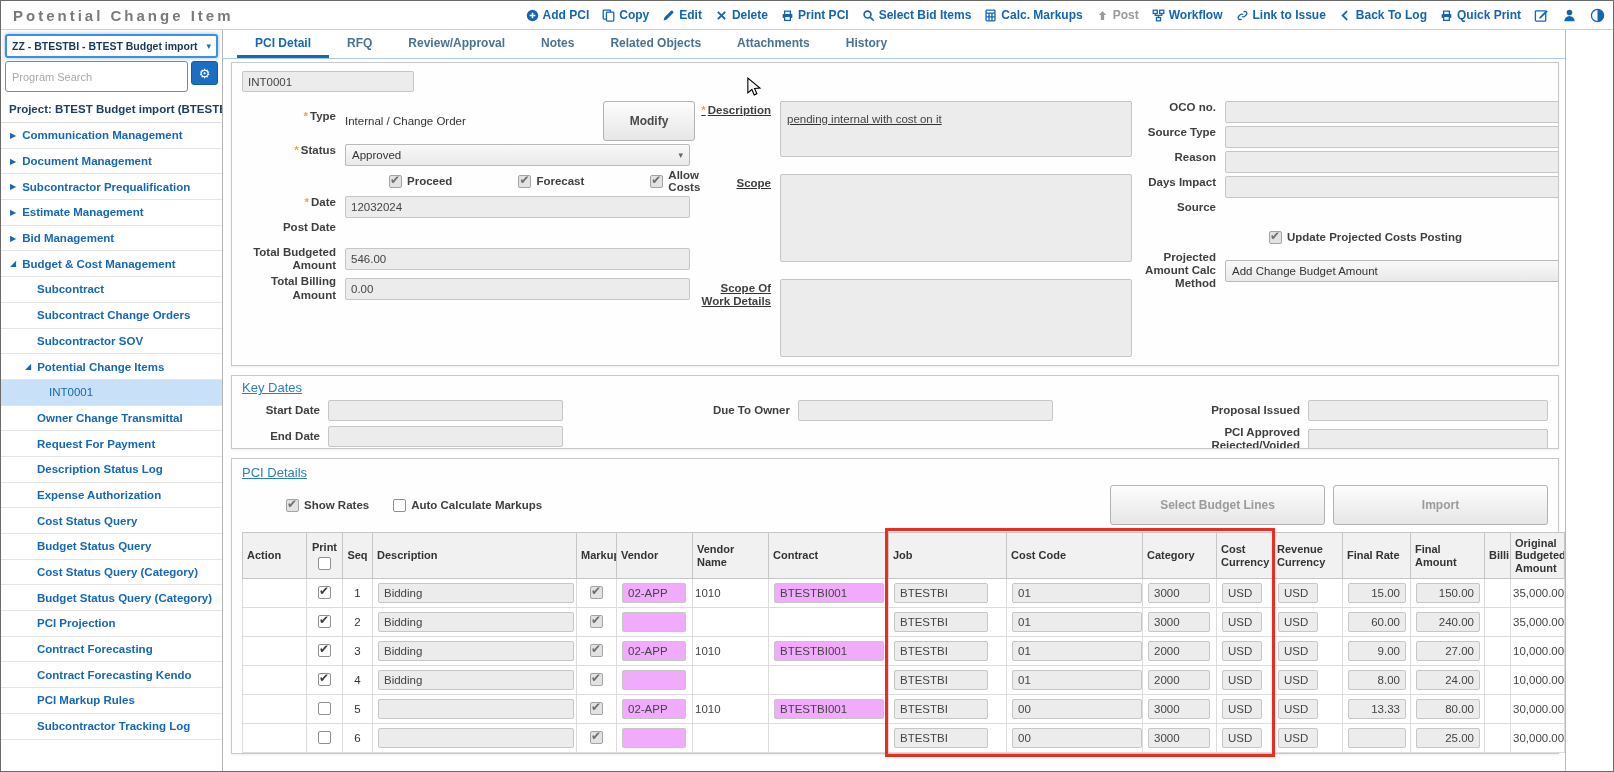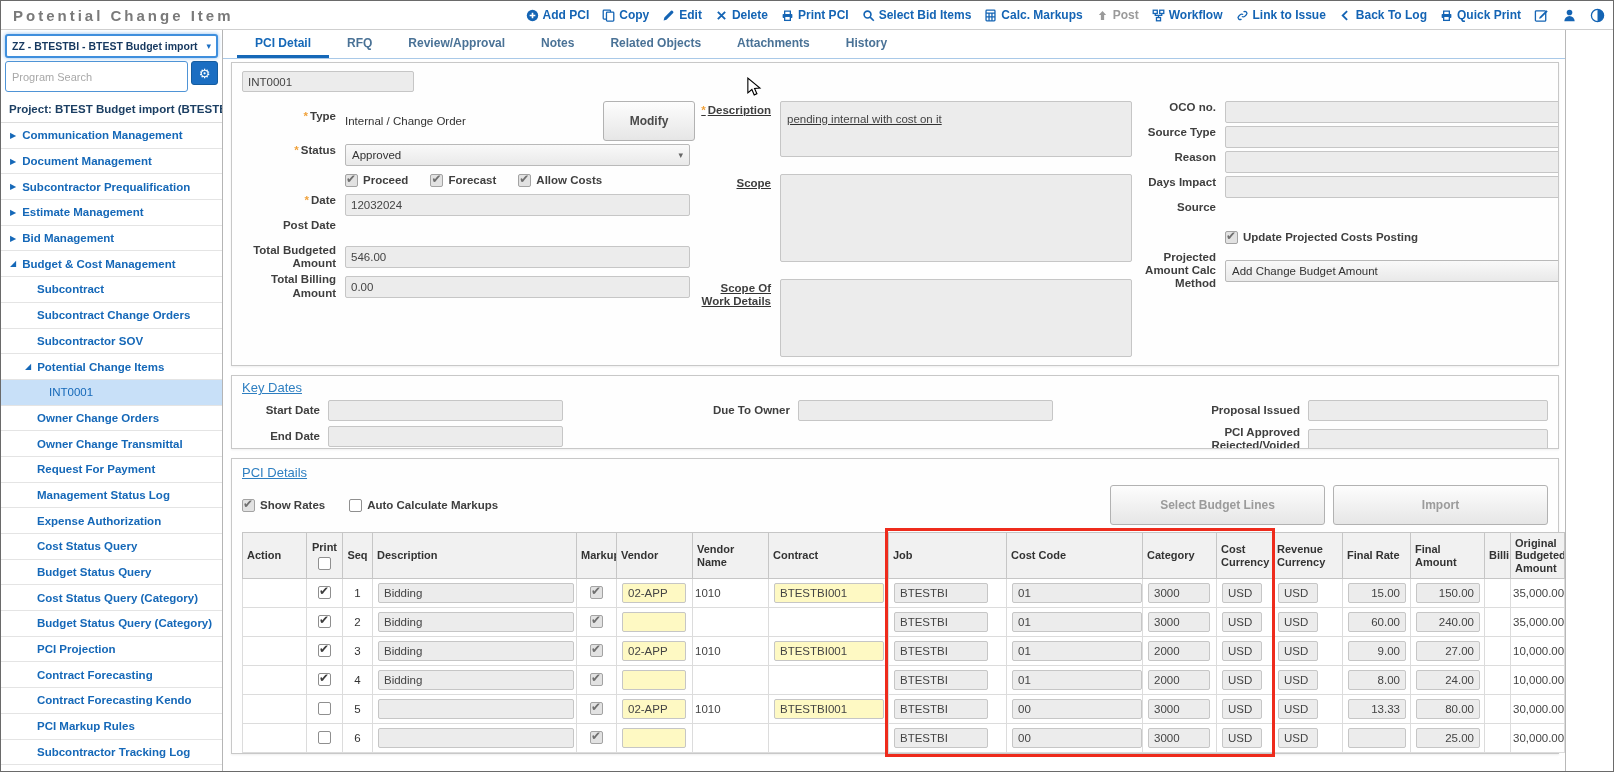--- a/index.html
+++ b/index.html
@@ -53,21 +53,21 @@
   .panels { flex:1; overflow:hidden; padding-top:3px; }
   .panel { border:1px solid #c8c8c8; background:#fefefe; margin:0 6px 9px 8px; padding:8px 10px; position:relative; box-shadow:0 1px 2px rgba(0,0,0,.07); }
   .section-title { color:#2e7fc1; font-size:13px; margin:-2px 0 5px 0;text-decoration:underline; }
 
   
   .lab { font-weight:bold; color:#3f3f3f; font-size:11.5px; text-align:right; line-height:1.15; padding-right:2px; }
   .req { color:#f0a23c; margin-right:2px; }
   .ro { background:#ececec; border:1px solid #c6c6c6; border-radius:2px; height:21px; display:flex; align-items:center;
     padding:0 5px; font-size:11.5px; color:#444; overflow:hidden; white-space:nowrap; }
   .ro.num { justify-content:flex-end; }
-  .ylw { background:#fef9c3; }
+  .ylw { background:#f0abfc; }
   .ta { background:#ececec; border:1px solid #c6c6c6; border-radius:2px; padding:11px 6px; font-size:11.5px; color:#444; overflow:hidden; }
   .sel { height:22px; background:linear-gradient(#f9f9f9,#e9e9e9); border:1px solid #b9b9b9; border-radius:2px;
     display:flex; align-items:center; padding:0 6px; font-size:11.5px; color:#333; cursor:pointer; }
   .sel .caret { margin-left:auto; color:#666; font-size:9px; }
   .btn { background:linear-gradient(#fdfdfd,#e6e6e6); border:1px solid #b2b2b2; border-radius:3px; height:40px;
     display:inline-flex; align-items:center; justify-content:center; font-weight:bold; color:#4a4a4a; font-size:12px; cursor:pointer; }
   .btn.disabled { color:#9b9b9b; cursor:default; }
   .plain { font-size:11.5px; color:#333; }
   .cb { width:13px; height:13px; border:1px solid #8f8f8f; border-radius:2px; background:#fff; display:inline-block; position:relative; flex:0 0 13px; }
   .cb.checked::after { content:"\2714"; position:absolute; left:0px; top:-2.5px; font-size:12px; color:#3c3c3c; }
@@ -79,21 +79,21 @@
   .detail-panel { height:304px; overflow:hidden; }
   .pci-code { width:172px; margin-bottom:9px; }
   .detail-cols { display:flex; justify-content:space-between; }
   .dgrid { display:grid; align-items:center; row-gap:3px; column-gap:7px; align-content:start; }
   .colA { grid-template-columns:96px 350px; }
   .colB { grid-template-columns:78px 352px; align-items:start; row-gap:17px;text-decoration:underline; }
   .colC { grid-template-columns:86px 346px; }
   .colA > *, .colC > * { min-height:22px; }
   .type-cell { display:flex; align-items:center; justify-content:space-between; }
   .cbrow { display:flex; align-items:center; gap:22px; }
-  .cbpair { display:flex; align-items:center; }
+  .cbpair { display:flex; align-items:center;margin-left:44px; }
   .colB .lab { margin-top:3px; }
 
   
   .kd-panel { height:74px; overflow:hidden; padding:6px 10px; }
   .kd-grid { display:flex; justify-content:space-between; margin-top:2px; }
   .kd-group { display:grid; column-gap:6px; row-gap:5px; align-items:center; align-content:start; }
 
   
   .pci-panel { padding-bottom:0; }
   .controls { display:flex; align-items:center; margin:1px 0 7px 0; }
@@ -280,30 +280,27 @@
             <span>Subcontractor SOV</span>
           </div>
           <div class="nav-item l1 has-arrow">
             <span class="arrow">◢</span>
             <span>Potential Change Items</span>
           </div>
           <div class="nav-item l2 selected">
             <span>INT0001</span>
           </div>
           <div class="nav-item l1">
-            <span>Owner Change Orders</span>
-          </div>
-          <div class="nav-item l1">
             <span>Owner Change Transmittal</span>
           </div>
           <div class="nav-item l1">
             <span>Request For Payment</span>
           </div>
           <div class="nav-item l1">
-            <span>Management Status Log</span>
+            <span>Description Status Log</span>
           </div>
           <div class="nav-item l1">
             <span>Expense Authorization</span>
           </div>
           <div class="nav-item l1">
             <span>Cost Status Query</span>
           </div>
           <div class="nav-item l1">
             <span>Budget Status Query</span>
           </div>

